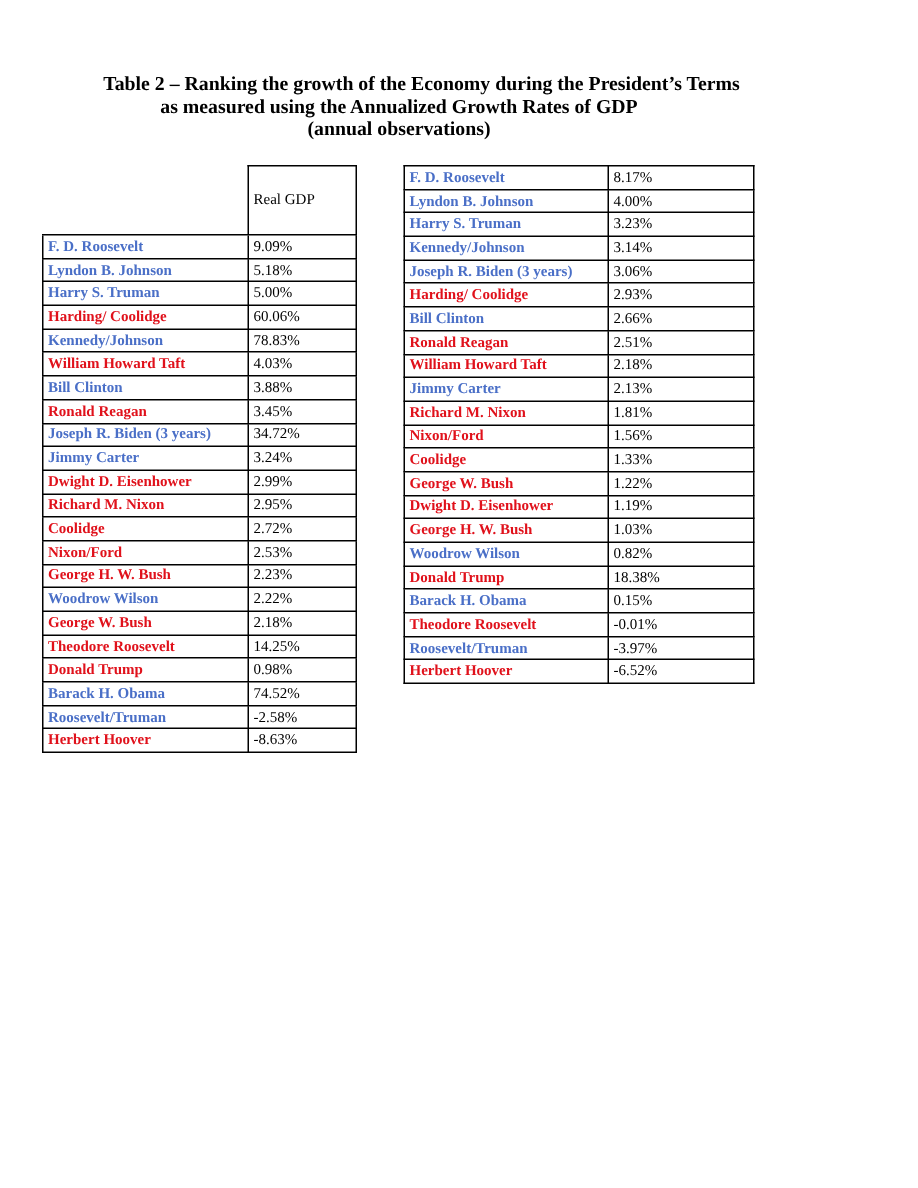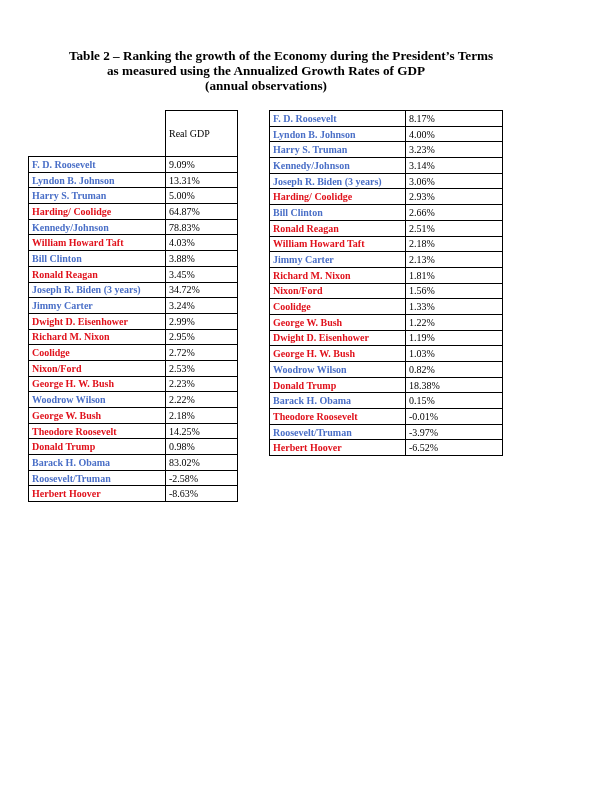--- a/index.html
+++ b/index.html
@@ -39,29 +39,29 @@
     <tr>
       <td class="blank"></td>
       <td class="hdr">Real GDP</td>
     </tr>
   <tr>
         <td class="name blue">F. D. Roosevelt</td>
         <td class="val">9.09%</td>
       </tr>
       <tr>
         <td class="name blue">Lyndon B. Johnson</td>
-        <td class="val">13.31%</td>
+        <td class="val">5.18%</td>
       </tr>
       <tr>
         <td class="name blue">Harry S. Truman</td>
         <td class="val">5.00%</td>
       </tr>
       <tr>
         <td class="name red">Harding/ Coolidge</td>
-        <td class="val">64.87%</td>
+        <td class="val">60.06%</td>
       </tr>
       <tr>
         <td class="name blue">Kennedy/Johnson</td>
         <td class="val">78.83%</td>
       </tr>
       <tr>
         <td class="name red">William Howard Taft</td>
         <td class="val">4.03%</td>
       </tr>
       <tr>
@@ -111,21 +111,21 @@
       <tr>
         <td class="name red">Theodore Roosevelt</td>
         <td class="val">14.25%</td>
       </tr>
       <tr>
         <td class="name red">Donald Trump</td>
         <td class="val">0.98%</td>
       </tr>
       <tr>
         <td class="name blue">Barack H. Obama</td>
-        <td class="val">83.02%</td>
+        <td class="val">74.52%</td>
       </tr>
       <tr>
         <td class="name blue">Roosevelt/Truman</td>
         <td class="val">-2.58%</td>
       </tr>
       <tr>
         <td class="name red">Herbert Hoover</td>
         <td class="val">-8.63%</td>
       </tr>
     </tbody>

